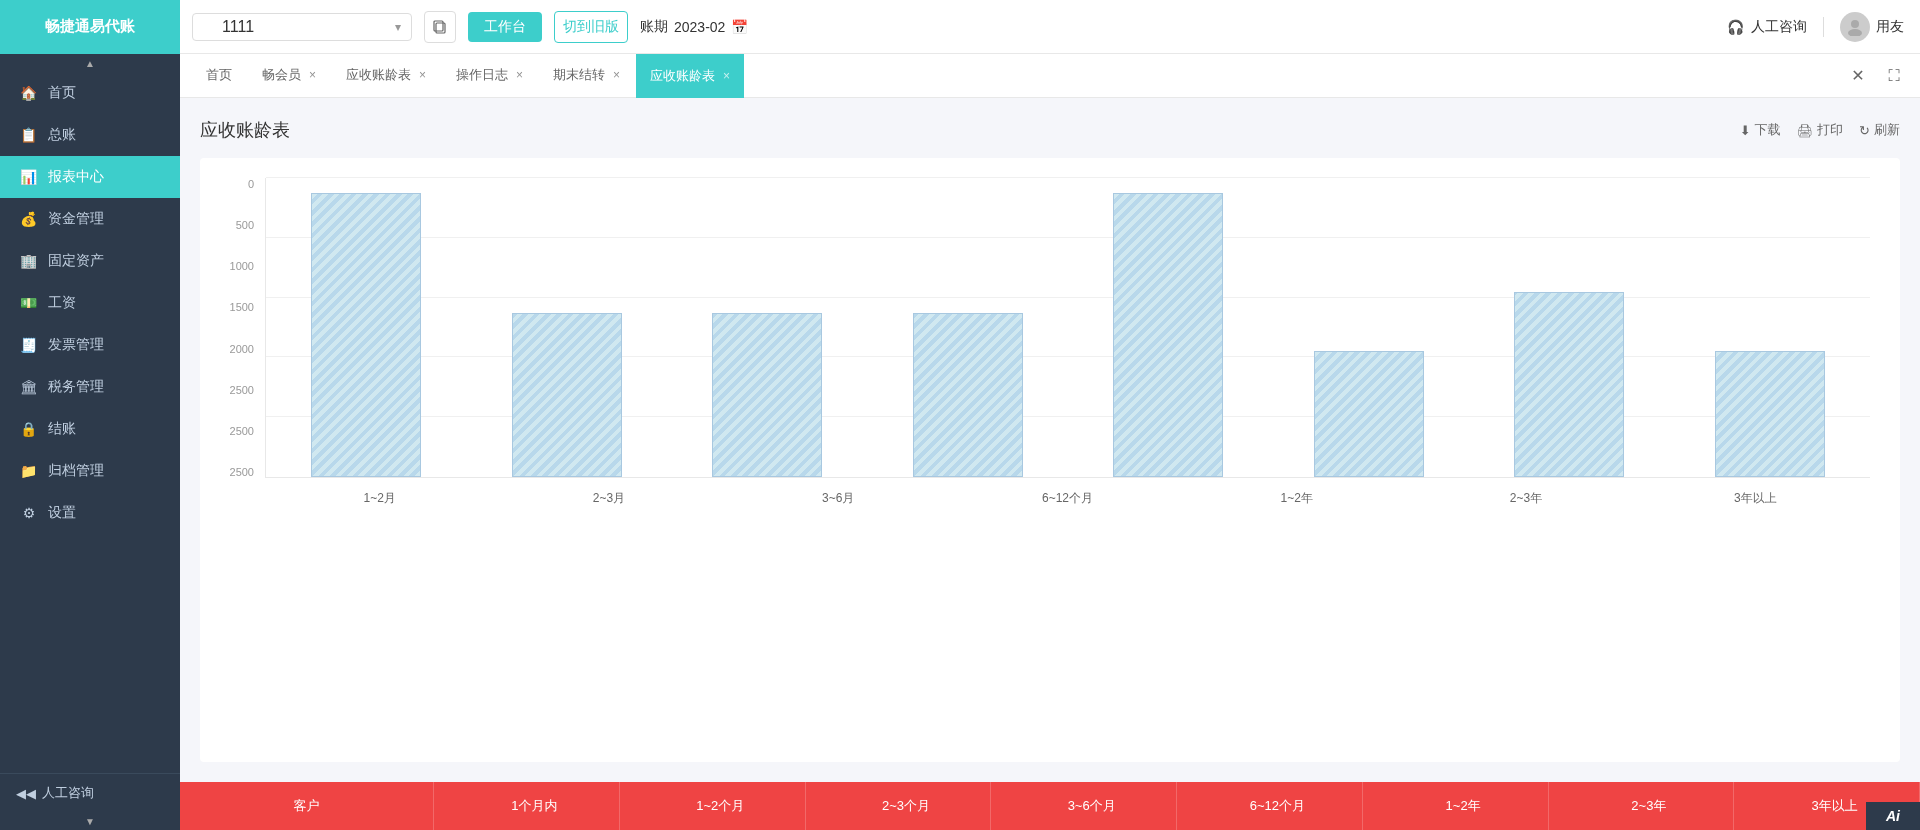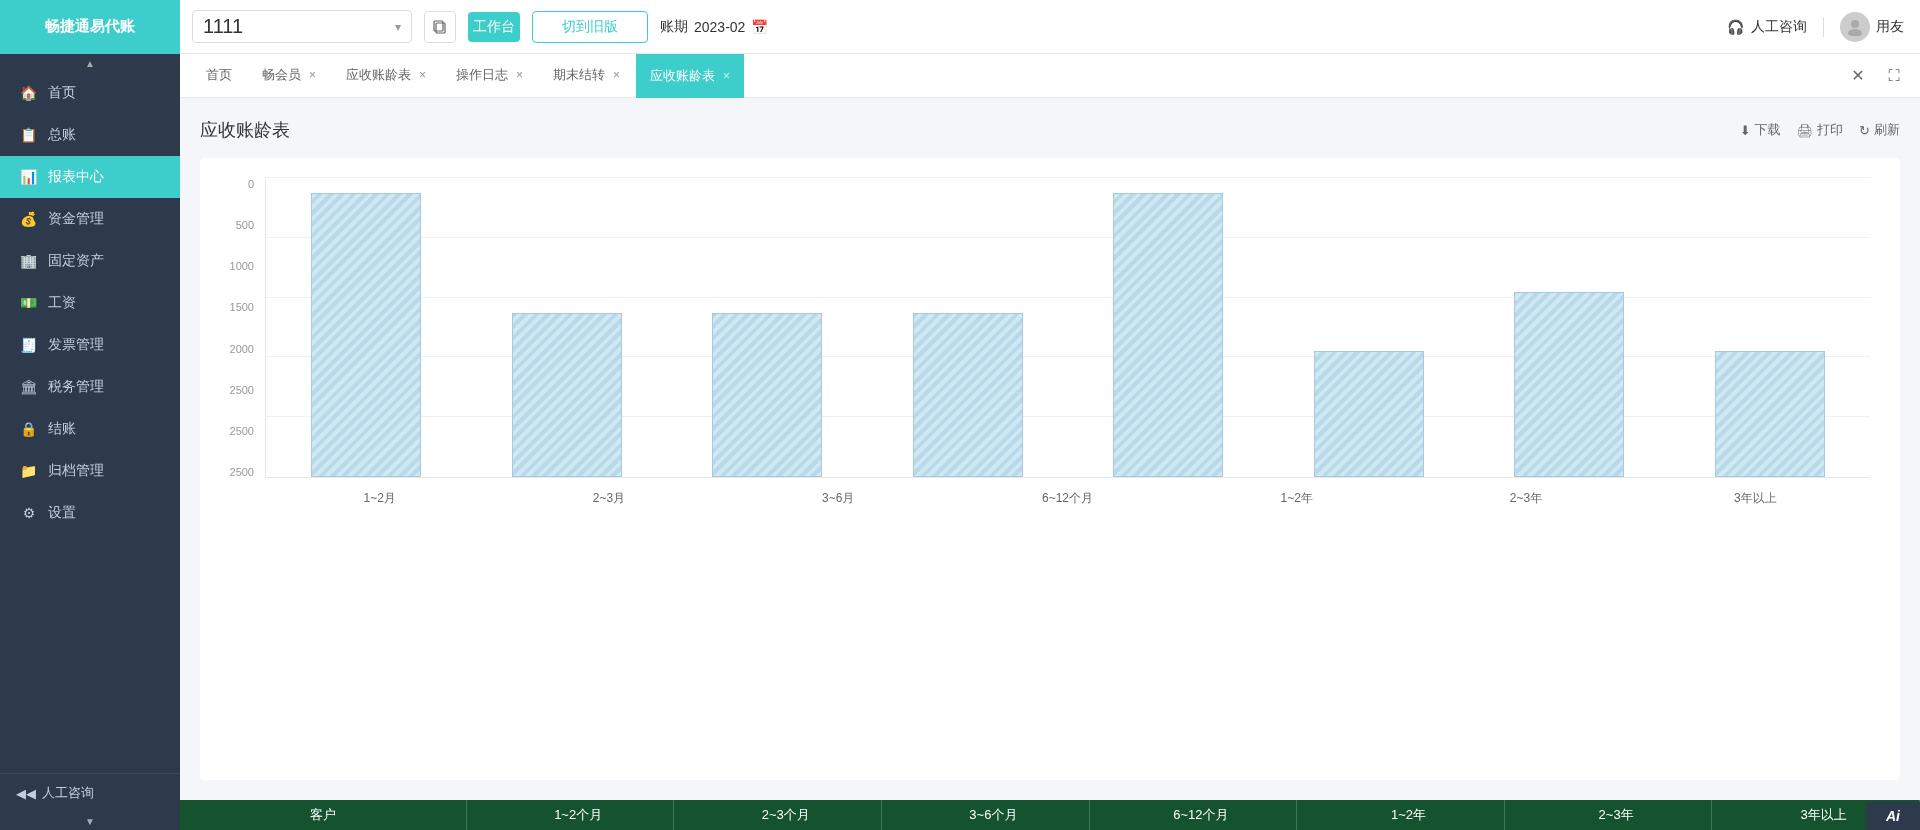--- a/index.html
+++ b/index.html
@@ -36,22 +36,23 @@
       align-items: center;
       border: 1px solid #ddd;
       border-radius: 4px;
       padding: 4px 10px;
       min-width: 220px;
       cursor: pointer;
       background: #fff;
     }
     .company-name {
       flex: 1;
-      font-size: 20px;
+      font-size: 16px;
       color: #333;
+      margin-left: 19px;
     }
     .chevron-down {
       color: #999;
       font-size: 12px;
       margin-left: 8px;
     }
     .copy-btn {
       width: 32px;
       height: 32px;
       border: 1px solid #ddd;
@@ -61,30 +62,30 @@
       justify-content: center;
       cursor: pointer;
       color: #666;
       background: #fff;
     }
     .workbench-btn {
       background: #3dcecb;
       color: #fff;
       border: none;
       border-radius: 4px;
-      padding: 6px 5px;
+      padding: 6px 16px;
       font-size: 14px;
       cursor: pointer;
     }
     .switch-btn {
       border: 1px solid #3dcecb;
       color: #3dcecb;
       background: #fff;
       border-radius: 4px;
-      padding: 6px 29px;
+      padding: 6px 8px;
       font-size: 14px;
       cursor: pointer;
     }
     .period-label {
       font-size: 14px;
       color: #333;
       display: flex;
       align-items: center;
       gap: 6px;
     }
@@ -387,23 +388,23 @@
       flex: 1;
       display: flex;
       align-items: center;
       justify-content: center;
       font-size: 12px;
       color: #666;
     }
 
     
     .bottom-table-header {
-      background: #14532d;
-      display: flex;
-      height: 30px;
+      background: #ef4444;
+      display: flex;
+      height: 48px;
       margin-top: auto;
       flex-shrink: 0;
       gap: 16px;
     }
     .table-col {
       flex: 1;
       display: flex;
       align-items: center;
       justify-content: center;
       color: #fff;
@@ -642,20 +643,21 @@
               <span class="x-label">2~3年</span>
               <span class="x-label">3年以上</span>
             </div>
         </div>
       </div>
 
     </div>
 
     <div class="bottom-table-header" id="table-header">
         <div class="table-col">客户</div>
+        <div class="table-col">1个月内</div>
         <div class="table-col">1~2个月</div>
         <div class="table-col">2~3个月</div>
         <div class="table-col">3~6个月</div>
         <div class="table-col">6~12个月</div>
         <div class="table-col">1~2年</div>
         <div class="table-col">2~3年</div>
         <div class="table-col">3年以上</div>
       </div>
 
   </div>

